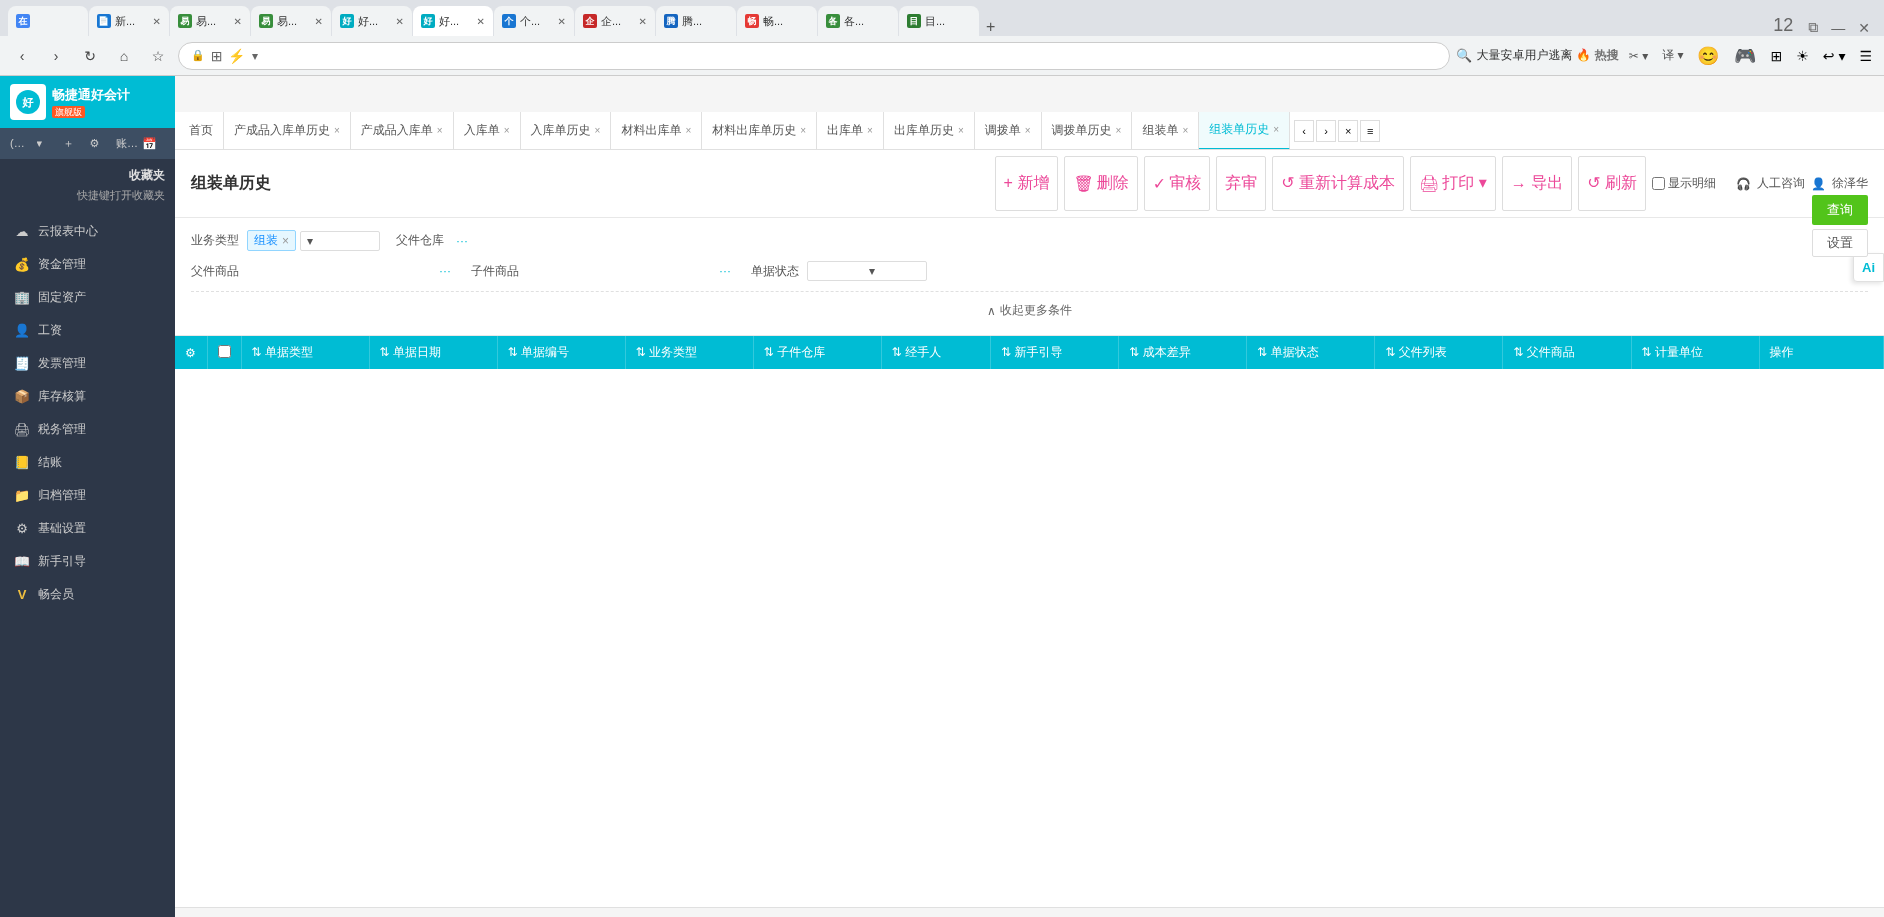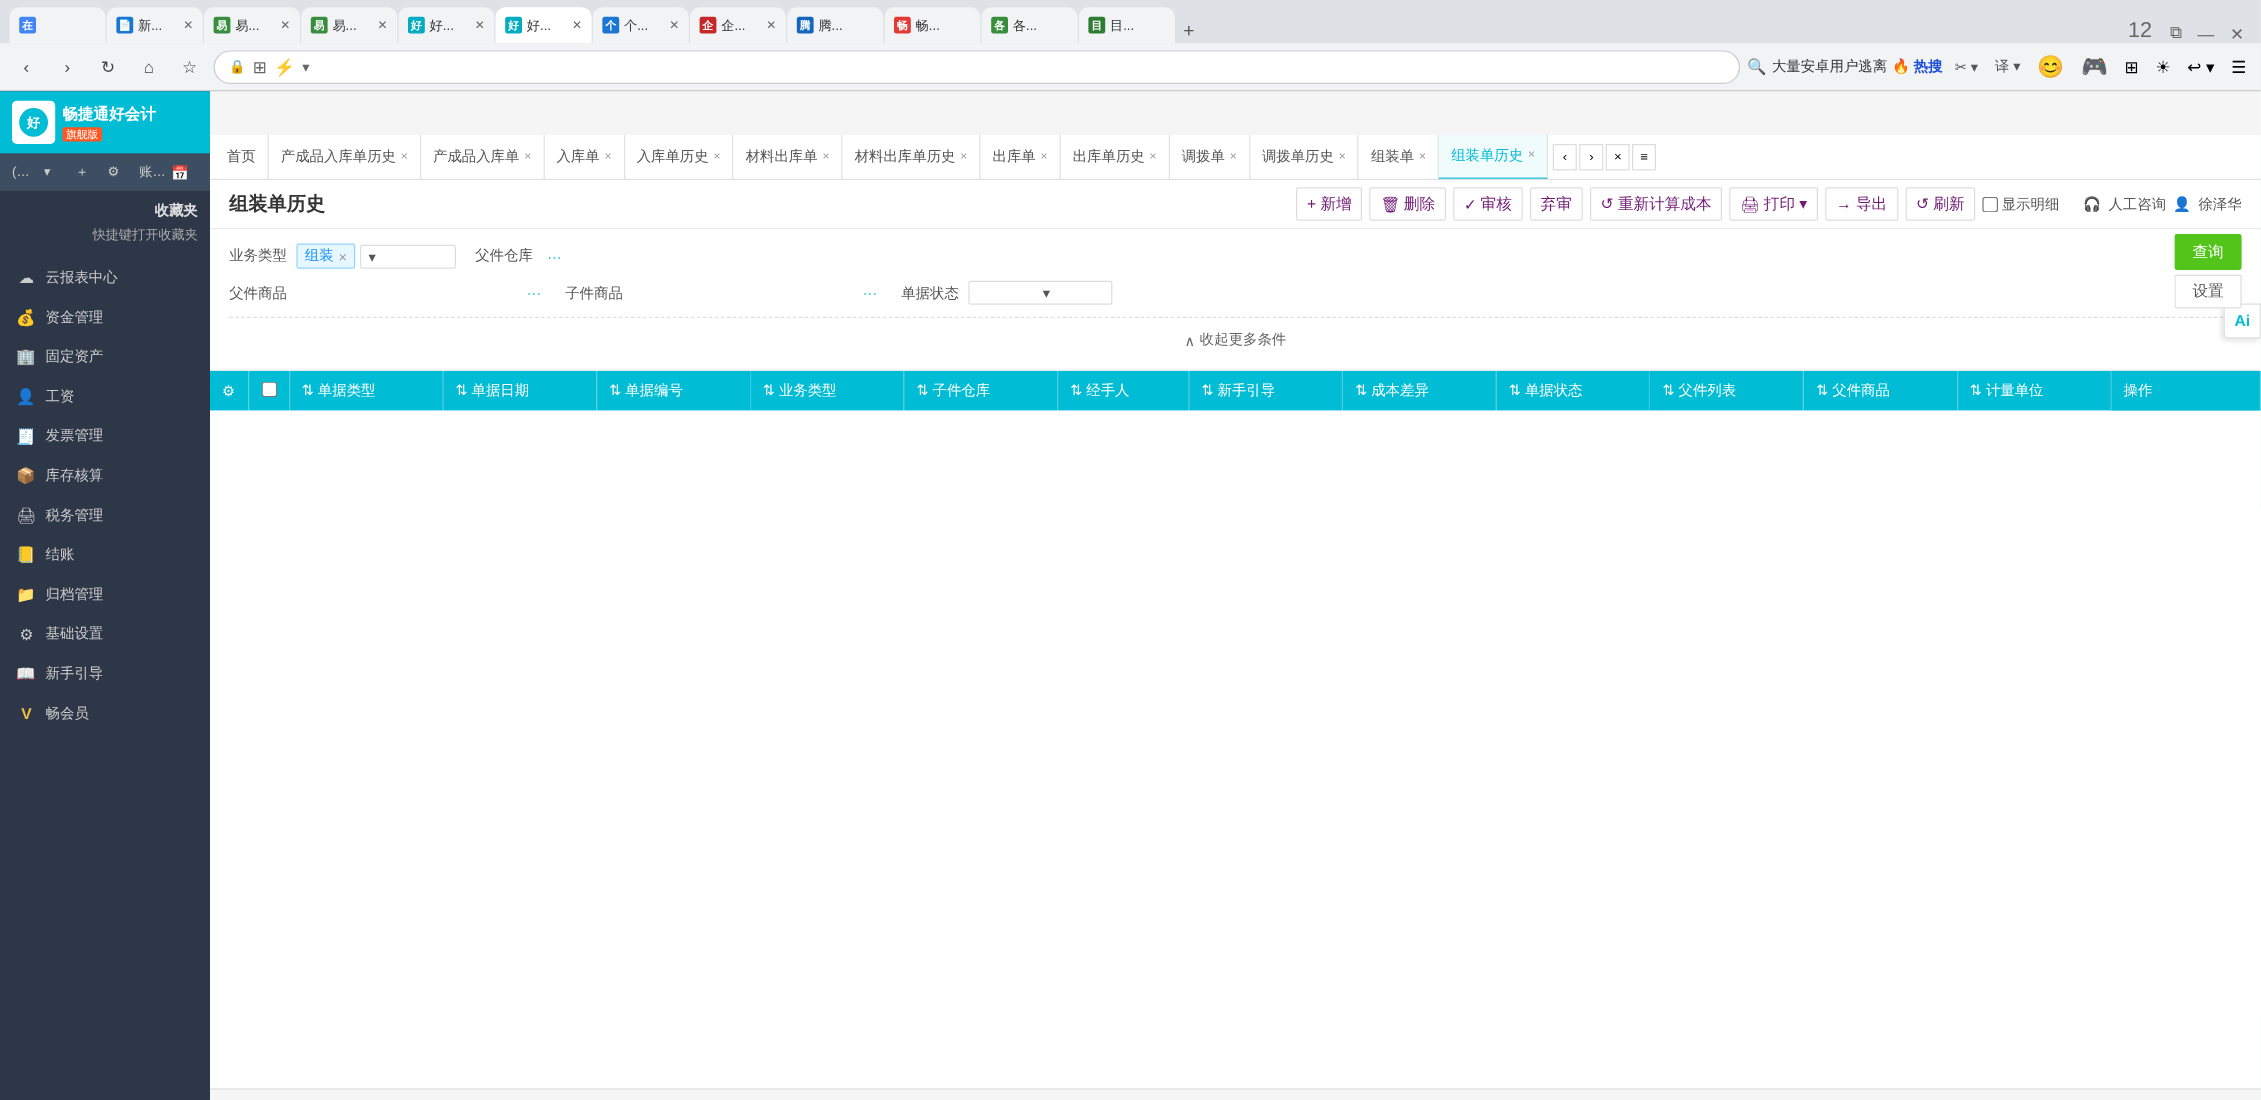--- a/index.html
+++ b/index.html
@@ -48,21 +48,21 @@
     .page-tab { display: flex; align-items: center; padding: 0 10px; height: 38px; font-size: 12px; color: #555; cursor: pointer; border-right: 1px solid #e0e0e0; white-space: nowrap; gap: 4px; flex-shrink: 0; }
     .page-tab.active { color: #00bcd4; border-bottom: 2px solid #00bcd4; background: #f0fbfc; }
     .page-tab .tab-x { font-size: 10px; color: #999; cursor: pointer; }
     .tabs-arrows { display: flex; gap: 2px; padding: 0 4px; }
     .tabs-arrows button { border: 1px solid #ddd; background: #fff; width: 20px; height: 22px; cursor: pointer; font-size: 11px; }
 
     
     .page-header { display: flex; align-items: center; justify-content: space-between; padding: 6px 16px; background: #fff; border-bottom: 1px solid #e8e8e8; }
     .page-title { font-size: 16px; font-weight: bold; color: #333; }
     .header-actions { display: flex; align-items: center; gap: 6px; }
-    .action-btn { display: flex; align-items: center; gap: 3px; padding: 4px 8px; border: 1px solid #ddd; background: #fff; border-radius: 2px; cursor: pointer; font-size: 13px; color: #701a75; }
+    .action-btn { display: flex; align-items: center; gap: 3px; padding: 16px 8px; border: 1px solid #ddd; background: #fff; border-radius: 2px; cursor: pointer; font-size: 16px; color: #ec4899; }
 
     
     .filter-area { background: #fff; padding: 12px 16px; border-bottom: 1px solid #e8e8e8; }
     .filter-row { display: flex; align-items: center; margin-bottom: 10px; gap: 16px; }
     .filter-group { display: flex; align-items: center; gap: 8px; }
     .filter-label { color: #555; font-size: 12px; white-space: nowrap; }
     .date-shortcuts { display: flex; gap: 4px; }
     .date-btn { padding: 2px 6px; font-size: 12px; color: #555; cursor: pointer; border-radius: 2px; }
     .date-btn.active { background: #00bcd4; color: #fff; border-radius: 2px; }
     .filter-tag { display: inline-flex; align-items: center; background: #e6f7ff; border: 1px solid #91d5ff; padding: 1px 6px; border-radius: 2px; font-size: 12px; color: #1890ff; gap: 4px; }
@@ -164,21 +164,21 @@
     <button class="nav-btn">☆</button>
     <div class="address-bar">
       <span class="address-lock">🔒</span>
       <span style="font-size:14px;color:#666;cursor:pointer;">⊞</span>
       <span style="font-size:14px;color:#00bcd4;cursor:pointer;">⚡</span>
       <span style="font-size:12px;color:#666;cursor:pointer;">▾</span>
     </div>
     <div class="search-area">
       <span style="font-size:13px;">🔍</span>
       <span>大量安卓用户逃离</span>
-      <span style="color:#1d4ed8;font-weight:bold;">🔥 热搜</span>
+      <span style="color:#737373;font-weight:bold;">🔥 热搜</span>
     </div>
     <span style="font-size:12px;color:#555;cursor:pointer;padding:0 4px;">✂ ▾</span>
     <span style="font-size:12px;color:#555;cursor:pointer;padding:0 4px;">译 ▾</span>
     <span style="font-size:18px;cursor:pointer;padding:0 4px;">😊</span>
     <span style="font-size:18px;cursor:pointer;padding:0 4px;">🎮</span>
     <span style="font-size:14px;cursor:pointer;padding:0 4px;">⊞</span>
     <span style="font-size:14px;cursor:pointer;padding:0 4px;">☀</span>
     <span style="font-size:14px;cursor:pointer;padding:0 4px;">↩ ▾</span>
     <span style="font-size:14px;cursor:pointer;padding:0 4px;">☰</span>
   </div>

